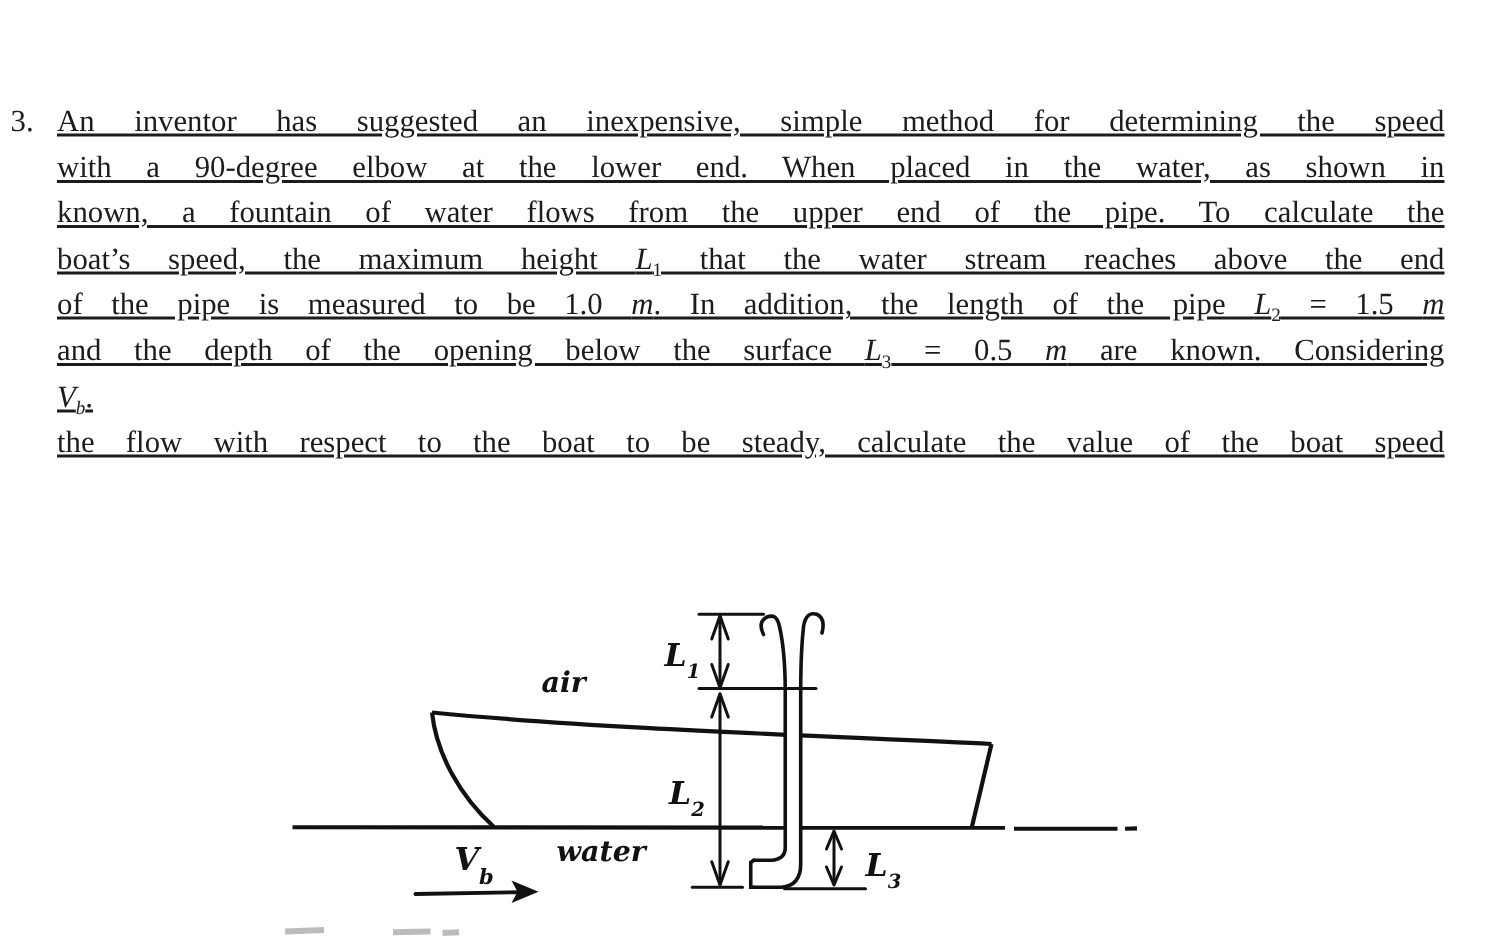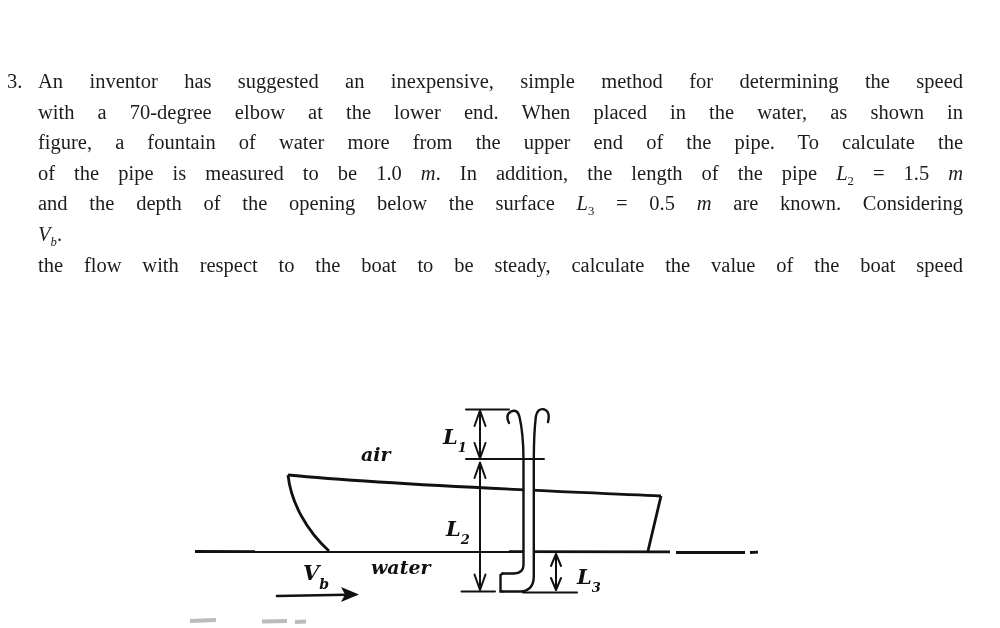--- a/index.html
+++ b/index.html
@@ -4,39 +4,40 @@
 <style>
   html,body{margin:0;padding:0;background:#ffffff;}
   body{width:1000px;height:628px;position:relative;overflow:hidden;
        font-family:"Liberation Serif",serif;color:#1c1c1c;}
 
   
   .problem{position:absolute;left:7px;top:66px;width:956px;}
   .pnum{position:absolute;left:0;top:0;font-size:20.5px;line-height:30.6px;}
   .plines{margin-left:31px;}
   .pline{font-size:20.5px;line-height:30.6px;text-align:justify;
-         text-align-last:justify;white-space:normal;}
+         text-align-last:justify;white-space:normal;text-decoration:underline;}
   .pline.lastline{text-align:left;text-align-last:left;}
   .pline i{font-style:italic;}
   .pline sub{font-size:0.62em;line-height:0;}
 
   
   .fig{position:absolute;left:0;top:0;width:1000px;height:628px;}
   .figlabel{font-family:"DejaVu Serif",serif;font-style:italic;font-weight:bold;
             fill:#111;}
 </style>
 </head>
 <body>
 
 <div class="problem">
   <span class="pnum">3.</span>
   <div class="plines" id="plines">
       <div class="pline">An inventor has suggested an inexpensive, simple method for determining the speed</div>
-      <div class="pline">with a 70-degree elbow at the lower end. When placed in the water, as shown in</div>
-      <div class="pline">figure, a fountain of water more from the upper end of the pipe. To calculate the</div>
+      <div class="pline">with a 90-degree elbow at the lower end. When placed in the water, as shown in</div>
+      <div class="pline">known, a fountain of water flows from the upper end of the pipe. To calculate the</div>
+      <div class="pline">boat’s speed, the maximum height <i>L</i><sub>1</sub> that the water stream reaches above the end</div>
       <div class="pline">of the pipe is measured to be 1.0 <i>m</i>. In addition, the length of the pipe <i>L</i><sub>2</sub> = 1.5 <i>m</i></div>
       <div class="pline">and the depth of the opening below the surface <i>L</i><sub>3</sub> = 0.5 <i>m</i> are known. Considering</div>
       <div class="pline lastline"><i>V</i><i><sub>b</sub></i>.</div>
       <div class="pline">the flow with respect to the boat to be steady, calculate the value of the boat speed</div>
     </div>
 </div>
 
 <svg class="fig" viewBox="0 0 1000 628">
 
   <g stroke="#111" stroke-width="2.8" fill="none">

